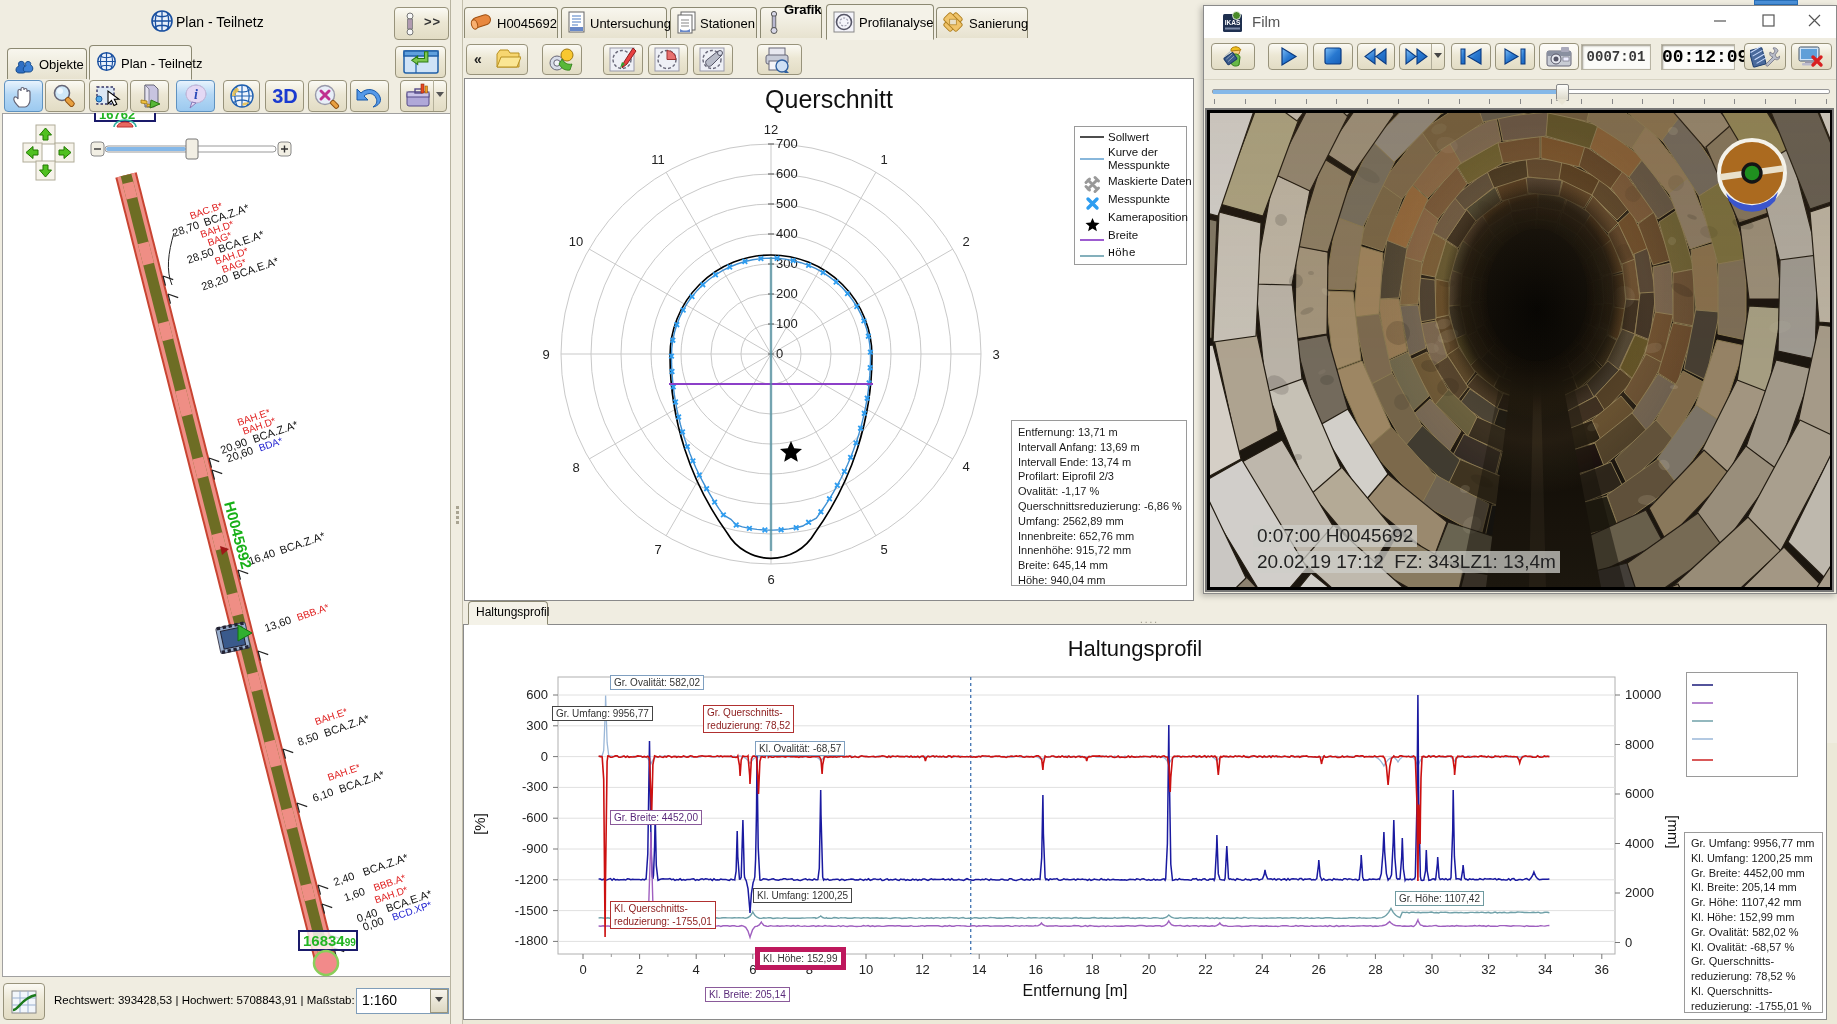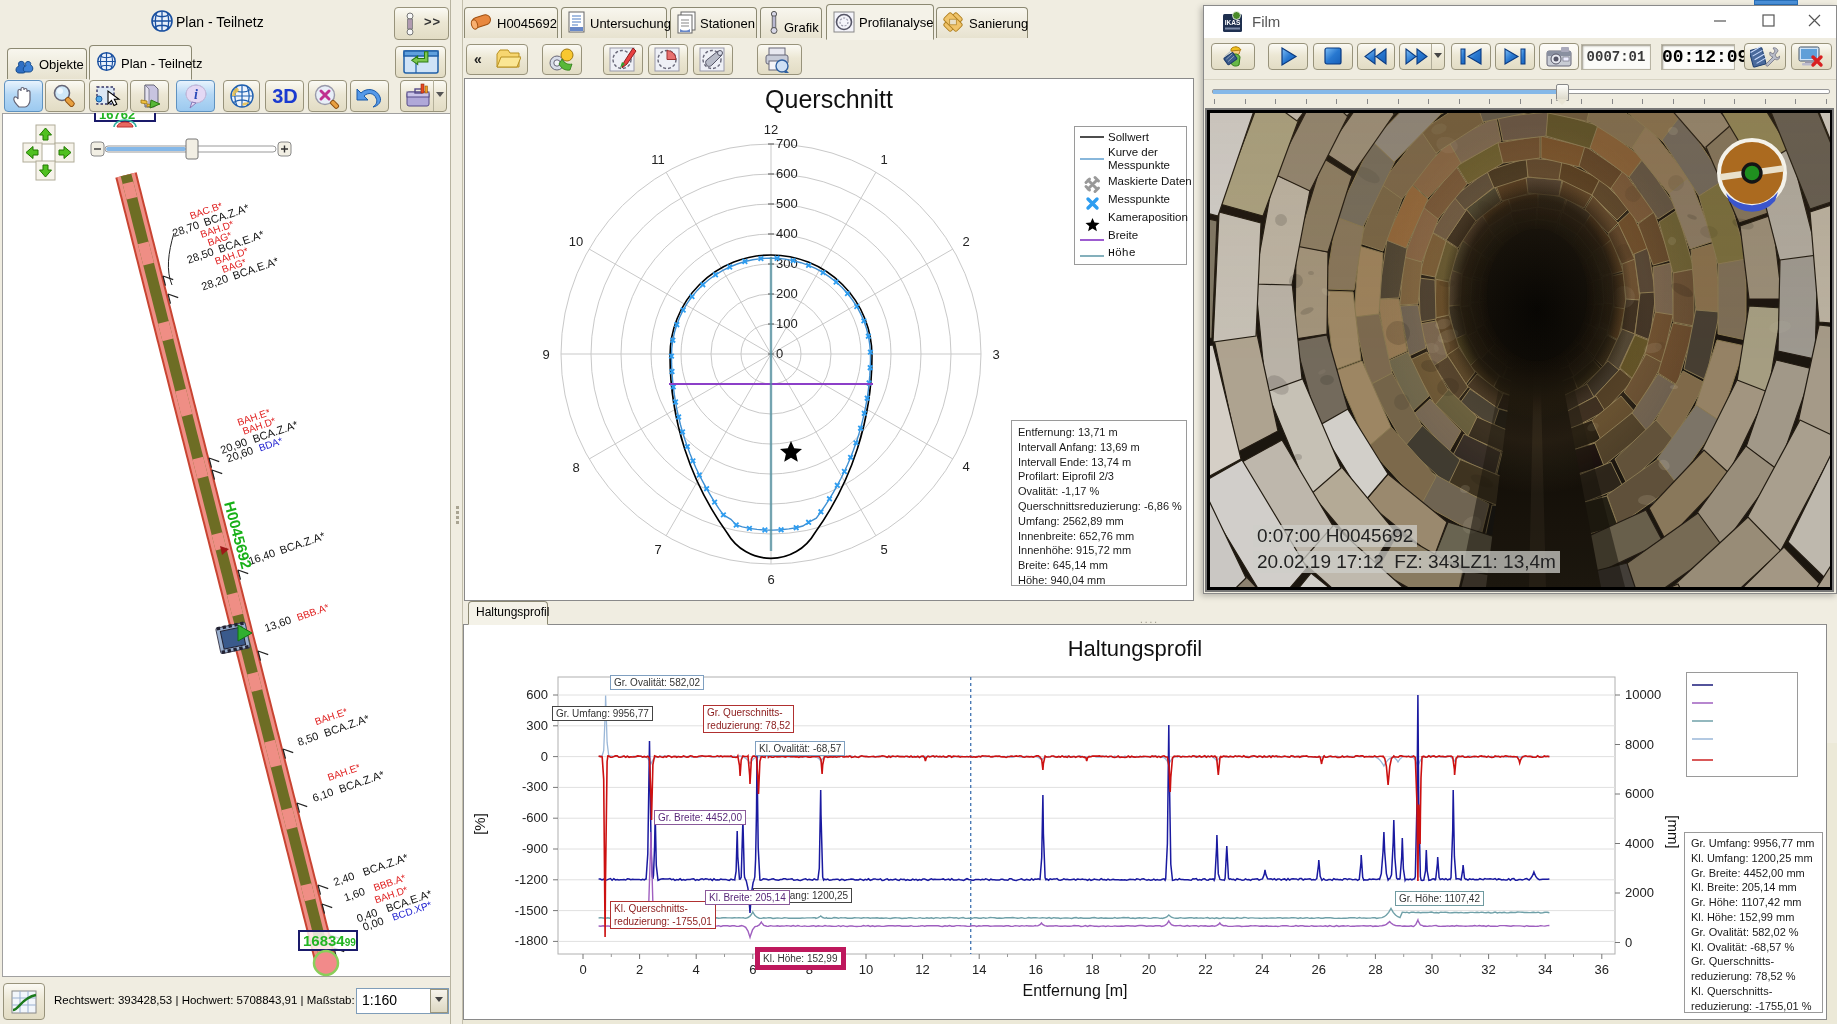--- a/index.html
+++ b/index.html
@@ -265,21 +265,21 @@
       <path d="M5 9h8M5 12h8M5 15h8" stroke="#888" stroke-width="1.2"></path>
       <path d="M4 18c3 2 7 2 10 0v3H4z" fill="#6888c8"></path>
     </svg>
 <div class="abs tb" style="left:700px;top:16px;">Stationen</div>
 <div class="tab" style="left:760px;top:7px;width:62px;height:31px;"></div>
 <svg class="abs" style="left:765px;top:10px;" width="18" height="25" viewBox="0 0 18 25">
       <circle cx="9" cy="4" r="2.6" fill="#d8d8e8" stroke="#555"></circle>
       <rect x="7.2" y="6" width="3.6" height="12" fill="#b8b8d0" stroke="#555" stroke-width=".8"></rect>
       <circle cx="9" cy="20.5" r="3" fill="#d8d8e8" stroke="#555"></circle>
     </svg>
-<div class="abs tb" style="left:784px;top:20px;">Grafik</div>
+<div class="abs tb" style="left:784px;top:2px;font-weight:bold;">Grafik</div>
 <div class="tabon" style="left:826px;top:4px;width:108px;height:36px;"></div>
 <svg class="abs" style="left:833px;top:11px;" width="22" height="22" viewBox="0 0 22 22">
       <rect x="1" y="1" width="20" height="20" fill="#f4f4fa" stroke="#888"></rect>
       <circle cx="11" cy="11" r="7.5" fill="none" stroke="#556" stroke-width="1.6"></circle>
       <circle cx="11" cy="11" r="4" fill="none" stroke="#99a" stroke-width="1.2" stroke-dasharray="2 1.5"></circle>
     </svg>
 <div class="abs tb" style="left:859px;top:15px;">Profilanalyse</div>
 <div class="tab" style="left:936px;top:7px;width:92px;height:31px;"></div>
 <svg class="abs" style="left:941px;top:12px;" width="24" height="20" viewBox="0 0 24 20">
       <rect x="7" y="1" width="10" height="18" rx="2" fill="#f0c46a" stroke="#b08020" transform="rotate(45 12 10)"></rect>
@@ -529,25 +529,25 @@
 <line x1="1" y1="43" x2="22" y2="43" stroke="#6fa0a8" stroke-width="1.5"></line>
 <line x1="1" y1="61" x2="22" y2="61" stroke="#9ab7d8" stroke-width="1.5"></line>
 <line x1="1" y1="82" x2="22" y2="82" stroke="#cc2222" stroke-width="1.5"></line>
 </svg>
 
 <div class="ibox" style="left:1684px;top:832px;width:139px;height:181px;padding:3px 0 0 6px;line-height:14.8px;font-size:11px;z-index:3;">Gr. Umfang: 9956,77 mm<br>Kl. Umfang: 1200,25 mm<br>Gr. Breite: 4452,00 mm<br>Kl. Breite: 205,14 mm<br>Gr. Höhe: 1107,42 mm<br>Kl. Höhe: 152,99 mm<br>Gr. Ovalität: 582,02 %<br>Kl. Ovalität: -68,57 %<br>Gr. Querschnitts-<br>reduzierung: 78,52 %<br>Kl. Querschnitts-<br>reduzierung: -1755,01 %</div>
 <div class="ann" style="left:610px;top:675px;border:1px solid #7f9fc0;line-height:13px;z-index:5;">Gr. Ovalität: 582,02</div>
 <div class="ann" style="left:552px;top:706px;border:1px solid #444;line-height:13px;z-index:5;">Gr. Umfang: 9956,77</div>
 <div class="ann" style="left:703px;top:705px;border:1px solid #b03030;line-height:13px;z-index:5;"><span style="color:#8a1a1a;">Gr. Querschnitts-<br>reduzierung: 78,52</span></div>
 <div class="ann" style="left:755px;top:741px;border:1px solid #7f9fc0;line-height:13px;z-index:5;">Kl. Ovalität: -68,57</div>
-<div class="ann" style="left:610px;top:810px;border:1px solid #8a5a9a;line-height:13px;z-index:5;margin-left:44px;"><span style="color:#5a2a7a;">Gr. Breite: 4452,00</span></div>
+<div class="ann" style="left:610px;top:810px;border:1px solid #8a5a9a;line-height:13px;z-index:5;"><span style="color:#5a2a7a;">Gr. Breite: 4452,00</span></div>
 <div class="ann" style="left:753px;top:888px;border:1px solid #444;line-height:13px;z-index:5;">Kl. Umfang: 1200,25</div>
 <div class="ann" style="left:610px;top:901px;border:1px solid #b03030;line-height:13px;z-index:5;"><span style="color:#8a1a1a;">Kl. Querschnitts-<br>reduzierung: -1755,01</span></div>
 <div class="ann" style="left:755px;top:947px;border:5px solid #be185d;line-height:13px;z-index:5;">Kl. Höhe: 152,99</div>
-<div class="ann" style="left:705px;top:890px;border:1px solid #8a5a9a;line-height:13px;z-index:5;"><span style="color:#5a2a7a;">Kl. Breite: 205,14</span></div>
+<div class="ann" style="left:705px;top:987px;border:1px solid #8a5a9a;line-height:13px;z-index:5;"><span style="color:#5a2a7a;">Kl. Breite: 205,14</span></div>
 <div class="ann" style="left:1395px;top:891px;border:1px solid #6f9aa0;line-height:13px;z-index:5;">Gr. Höhe: 1107,42</div>
 
 <div class="abs" style="left:1754px;top:0;width:44px;height:5px;background:#4a90d9;border:1px solid #2a70b9;z-index:5;"></div>
 <div class="abs" style="left:1203px;top:5px;width:634px;height:589px;background:#efece0;border:1px solid #8a8a8a;box-shadow:-2px 2px 6px rgba(0,0,0,.25);z-index:6;"></div>
 <div class="abs" style="left:1204px;top:6px;width:632px;height:32px;background:#fff;z-index:7;"></div>
 <svg class="abs" style="left:1222px;top:11px;z-index:8;" width="22" height="22" viewBox="0 0 22 22">
       <rect x="1" y="3" width="19" height="18" rx="1.5" fill="#1e2f4f"></rect>
       <text x="10.5" y="14" font-size="6.5" fill="#fff" text-anchor="middle" font-family="Liberation Sans" font-weight="bold">IKAS</text>
       <rect x="3" y="16.5" width="15" height="2" fill="#7a8aa8"></rect>
       <circle cx="14.5" cy="4.5" r="4" fill="#4a8a28" stroke="#fff" stroke-width=".8"></circle>

